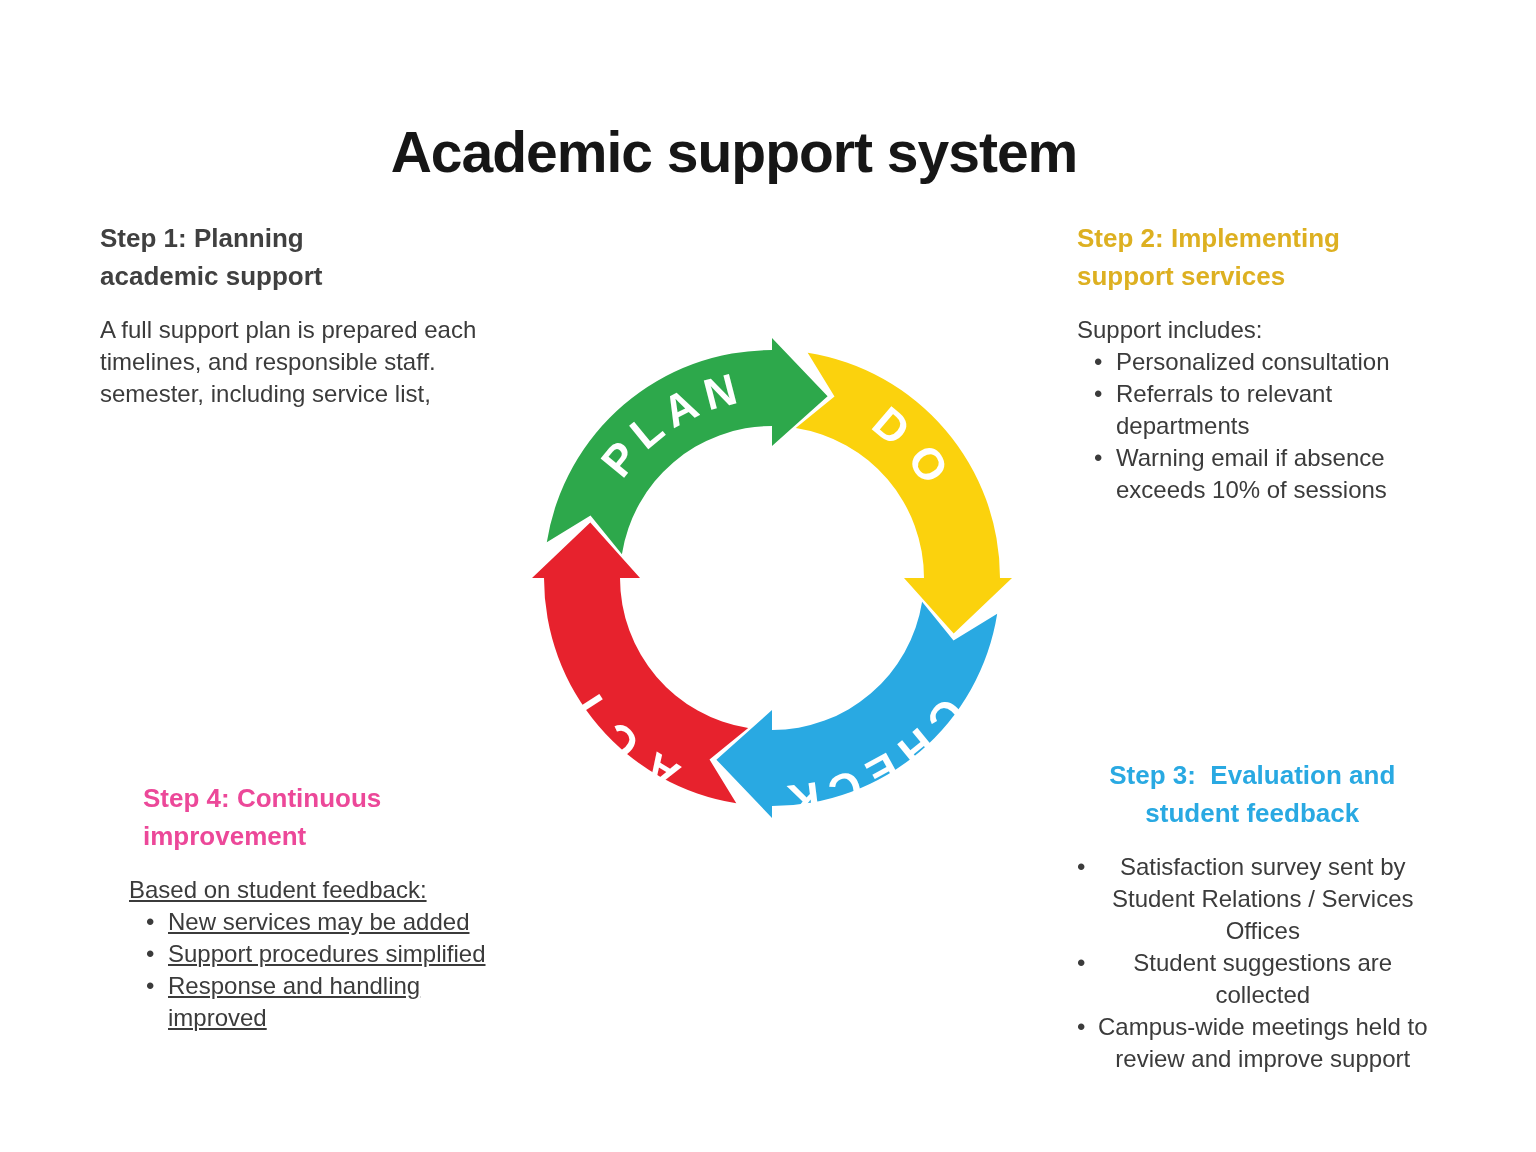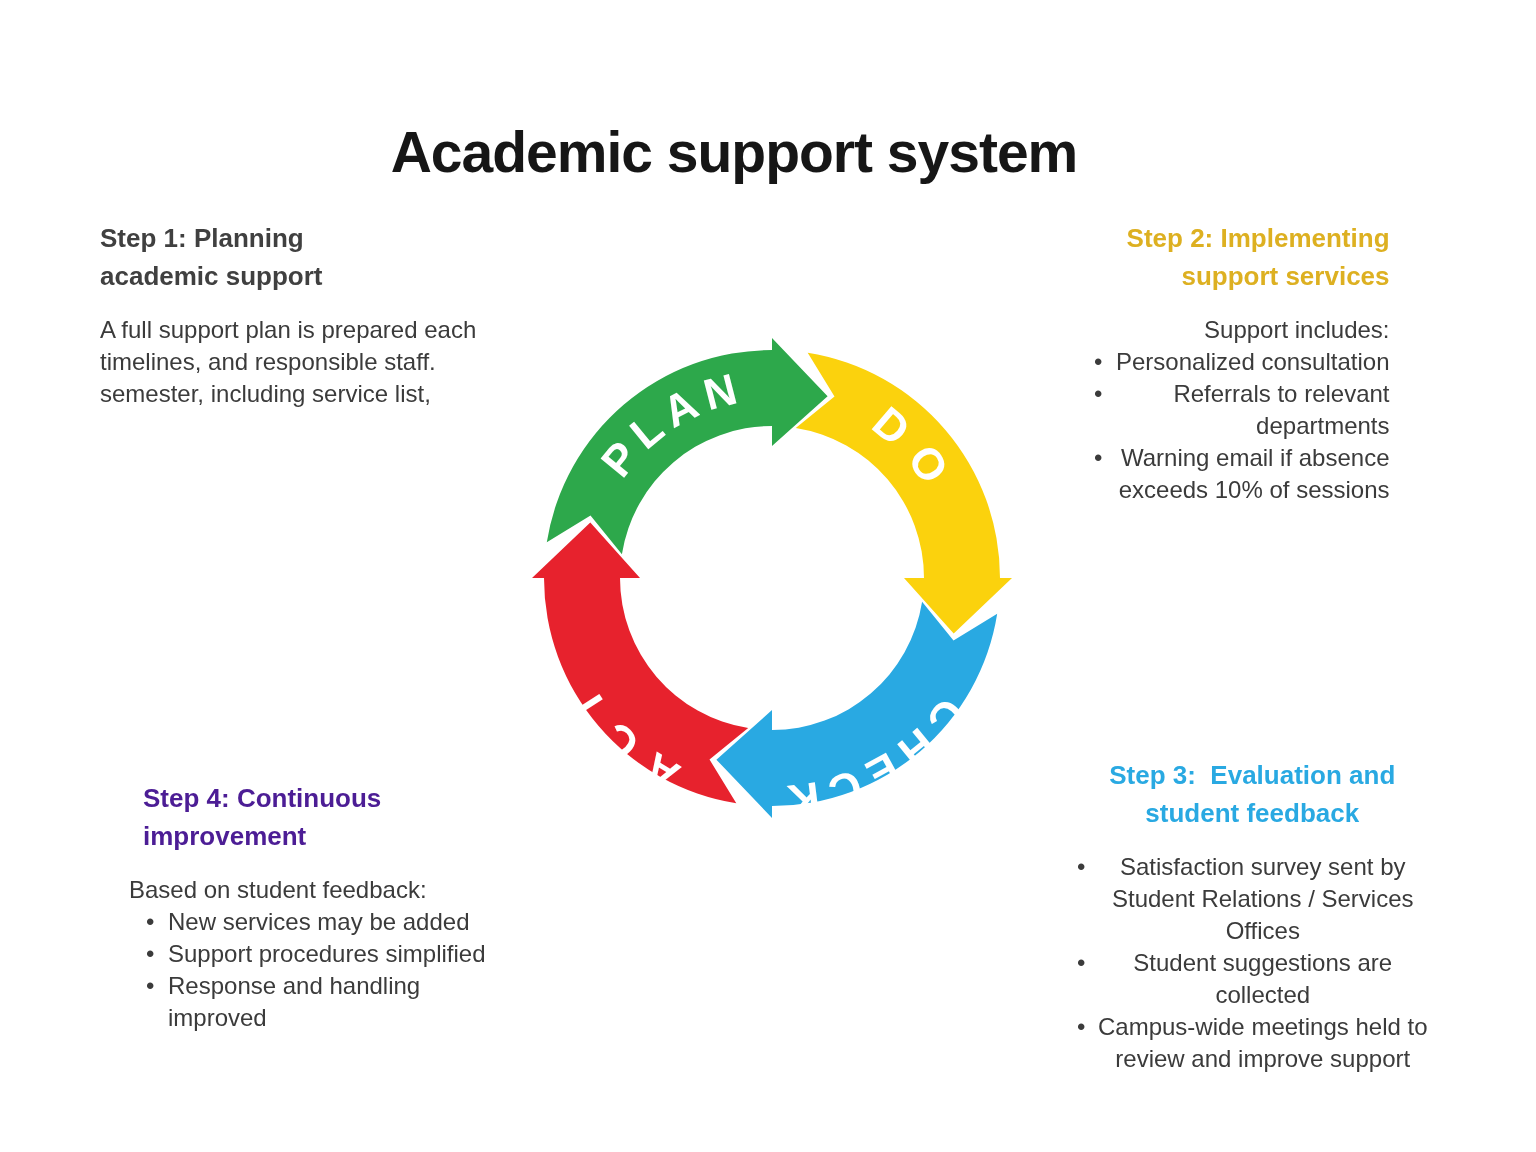--- a/index.html
+++ b/index.html
@@ -46,21 +46,21 @@
     <span class="hl">Step 1: Planning</span>
     <span class="hl">academic support</span>
   </h2>
   <div class="body" style="color: rgb(59, 59, 59);">
     <span class="line">A full support plan is prepared each</span>
     <span class="line">timelines, and responsible staff.</span>
     <span class="line">semester, including service list,</span>
   </div>
 </section>
 
-<section class="step step2" style="left:1077px;top:219px;text-align:right;">
+<section class="step step2" style="left:1077px;top:219px;">
   <h2 class="h" style="color: rgb(221, 176, 33);">
     <span class="hl">Step 2: Implementing</span>
     <span class="hl">support services</span>
   </h2>
   <div class="body" style="color: rgb(59, 59, 59);">
     <span class="line">Support includes:</span>
     <div class="bullet">
       <span class="dot">•</span>
       <span class="bl">Personalized consultation</span>
     </div>
@@ -96,25 +96,25 @@
     </div>
     <div class="bullet">
       <span class="dot">•</span>
       <span class="bl">Campus-wide meetings held to</span>
       <span class="bl">review and improve support</span>
     </div>
   </div>
 </section>
 
 <section class="step step4" style="left:129px;top:779px;">
-  <h2 class="h" style="color: #4c1d95;">
+  <h2 class="h" style="color: #ec4899;">
     <span class="hl">Step 4: Continuous</span>
     <span class="hl">improvement</span>
   </h2>
-  <div class="body" style="color: rgb(59, 59, 59);">
+  <div class="body" style="color: rgb(59, 59, 59); text-decoration: underline;">
     <span class="line">Based on student feedback:</span>
     <div class="bullet">
       <span class="dot">•</span>
       <span class="bl">New services may be added</span>
     </div>
     <div class="bullet">
       <span class="dot">•</span>
       <span class="bl">Support procedures simplified</span>
     </div>
     <div class="bullet">

